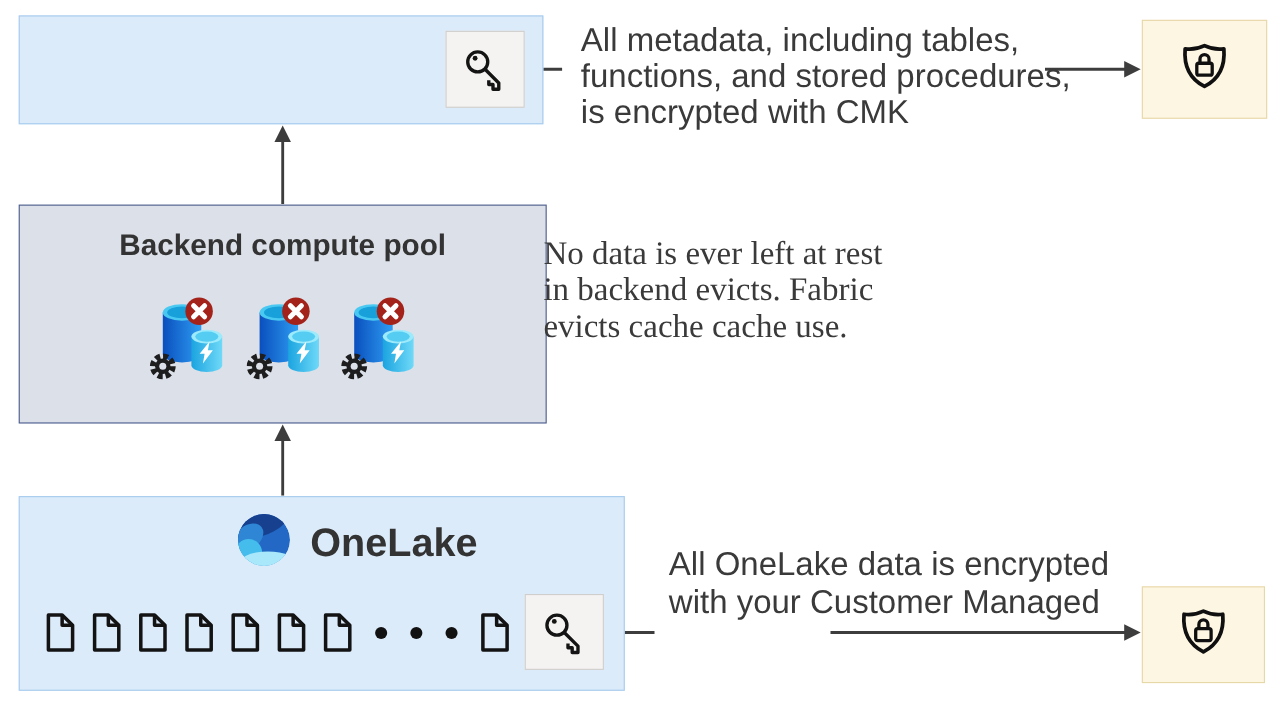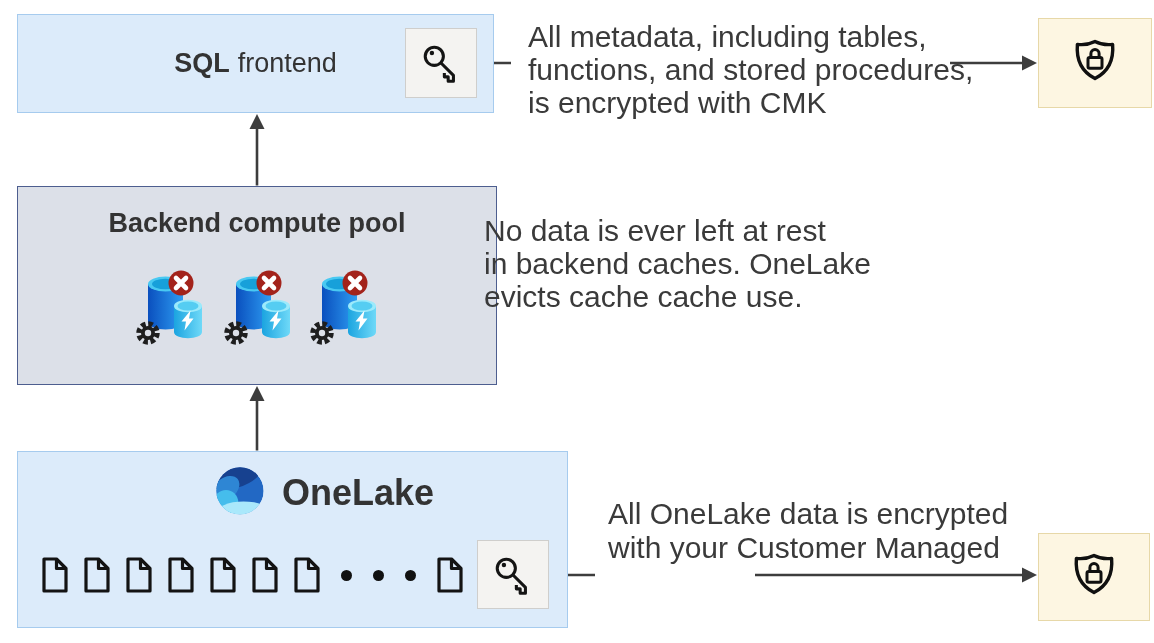--- a/index.html
+++ b/index.html
@@ -62,24 +62,20 @@
     <line x1="477" y1="63" x2="511" y2="63" style="stroke:var(--arrow);stroke-width:2.6"></line>
     <line x1="950" y1="63" x2="1023" y2="63" style="stroke:var(--arrow);stroke-width:2.6"></line>
     <polygon points="1037,63 1022,55.5 1022,70.5" style="fill:var(--arrow)"></polygon>
 
     <line x1="549" y1="575" x2="595" y2="575" style="stroke:var(--arrow);stroke-width:2.6"></line>
     <line x1="755" y1="575" x2="1023" y2="575" style="stroke:var(--arrow);stroke-width:2.6"></line>
     <polygon points="1037,575 1022,567.5 1022,582.5" style="fill:var(--arrow)"></polygon>
   </svg>
 
   <div class="box blue" style="left:17px;top:14px;width:477px;height:99px;"></div>
-  <div class="title" style="left:17px;top:14px;width:477px;height:99px;">
-    <span class="b">SQL</span>
-    <span class="r">frontend</span>
-  </div>
   <div class="subbox keybox" style="left:405px;top:28px;width:72px;height:70px;">
     <svg width="44" height="44" viewBox="0 0 46 46">
       <circle cx="16" cy="16" r="9.5" fill="none" stroke="#141414" stroke-width="3.2"></circle>
       <circle cx="13.5" cy="12.5" r="2.3" fill="#141414"></circle>
       <path d="M22.5 22.5 L36 36 L36 42 L30.5 42 L30.5 37.5 L26.5 37.5 L26.5 33.5" fill="none" stroke="#141414" stroke-width="3.2" stroke-linejoin="round"></path>
     </svg>
   </div>
 
   <div class="annotation" style="left:528px;top:20px;">
     <div>All metadata, including tables,</div>
@@ -154,23 +150,23 @@
         <circle cx="12" cy="63" r="7" fill="#1e1e1e"></circle>
         <circle cx="12" cy="63" r="3.2" fill="#dce0e8"></circle>
       </g>
       <g>
         <circle cx="45" cy="13" r="12.5" fill="#a3231b"></circle>
         <path d="M40 8 L50 18 M50 8 L40 18" stroke="#ffffff" stroke-width="4.6" stroke-linecap="round"></path>
       </g>
     </svg>
   </div>
 
-  <div class="annotation" style="left:484px;top:214px;">
+  <div class="annotation" style="left:494px;top:214px;font-family:Liberation Serif, serif;">
     <div>No data is ever left at rest</div>
-    <div>in backend caches. OneLake</div>
+    <div>in backend evicts. Fabric</div>
     <div>evicts cache cache use.</div>
   </div>
 
   <div class="box blue" style="left:17px;top:451px;width:551px;height:177px;"></div>
   <div class="icon-wrap" style="left:212px;top:462px;">
     <svg width="56" height="56" viewBox="0 0 64 64">
       <g clip-path="url(#olClip)">
         <circle cx="32" cy="33" r="27" fill="#2268c4"></circle>
         <ellipse cx="24" cy="10" rx="36" ry="20" fill="#17418f" transform="rotate(-16 24 10)"></ellipse>
         <ellipse cx="16" cy="30" rx="17" ry="12" fill="#2e86d4" transform="rotate(-38 16 30)"></ellipse>

